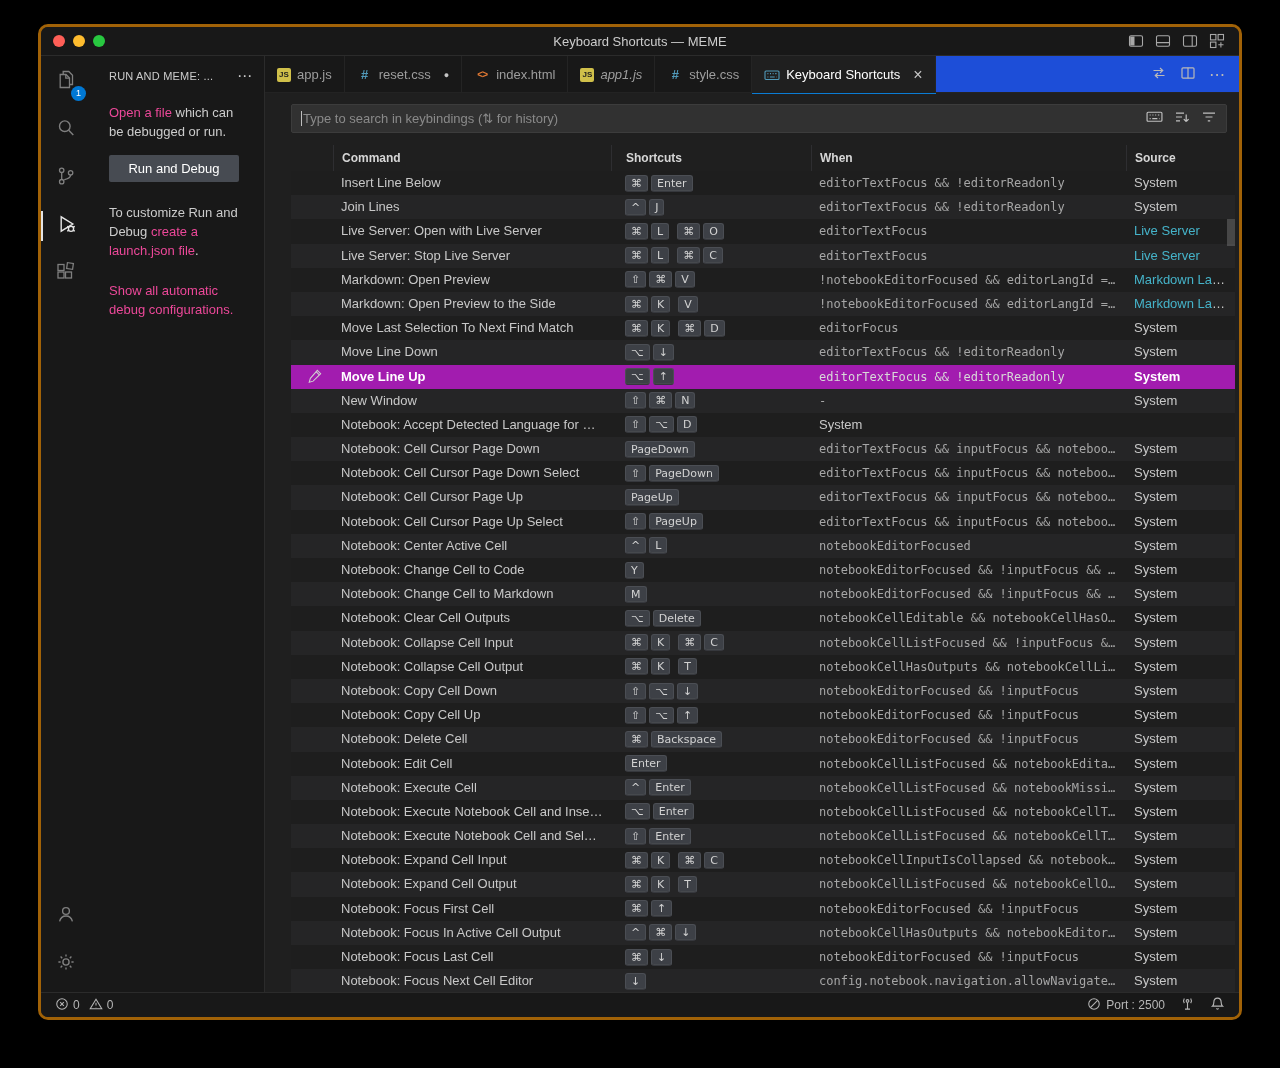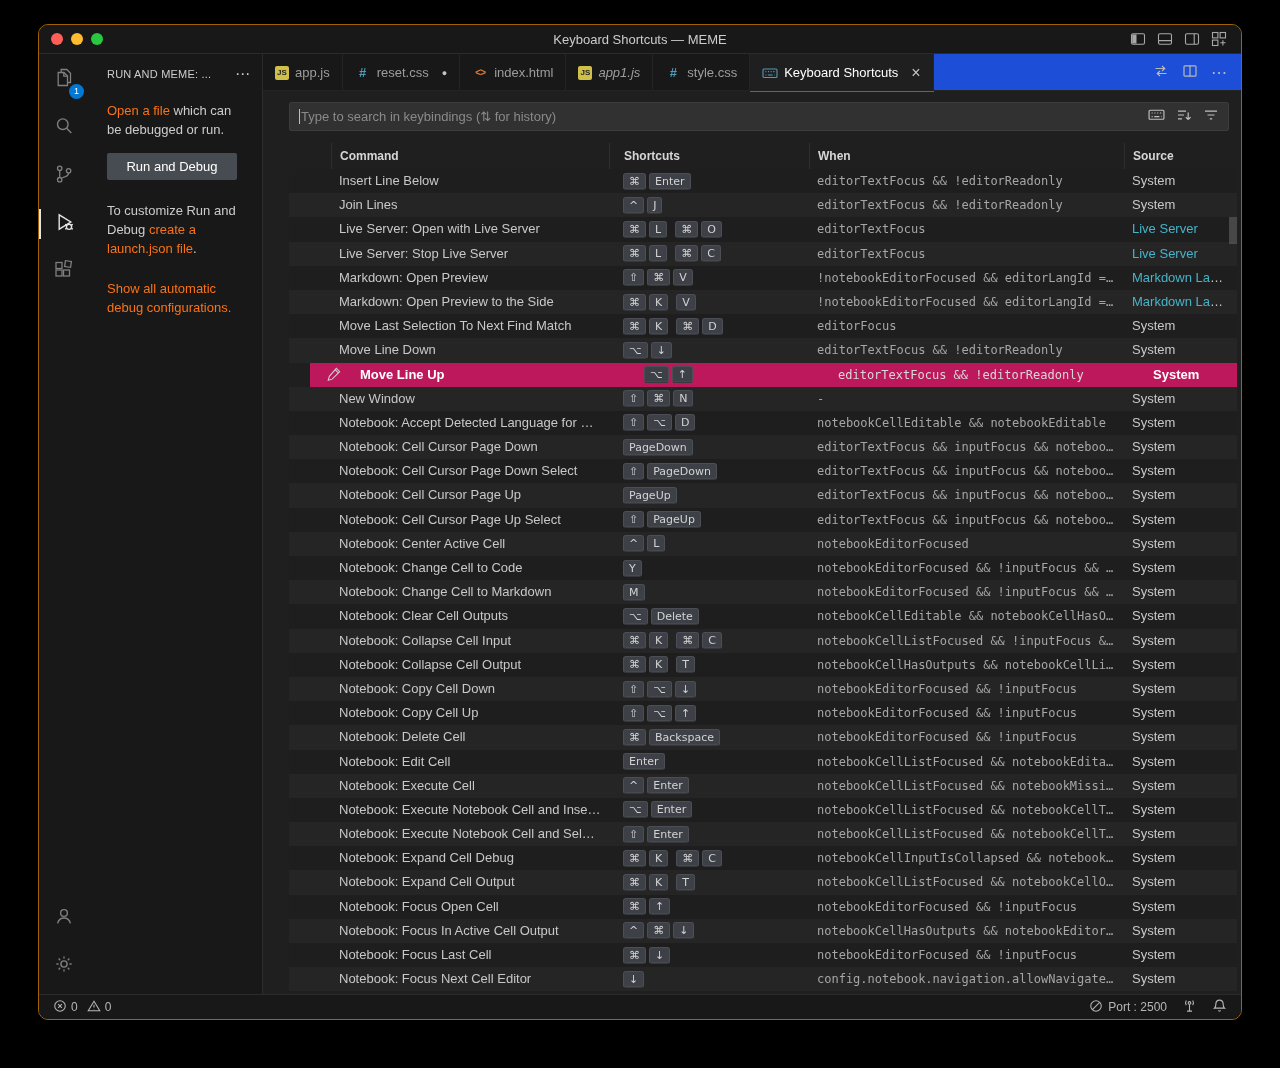--- a/index.html
+++ b/index.html
@@ -7,21 +7,21 @@
   body {
     width:1280px; height:1068px; background:#000;
     font-family:"Liberation Sans","DejaVu Sans",sans-serif;
     overflow:hidden; position:relative;
     color:#cccccc;
   }
   .window {
     position:absolute; left:38px; top:24px; width:1204px; height:996px;
     background:#1f1f1f; border-radius:10px; overflow:hidden;
     display:flex; flex-direction:column;
-    border:1px solid #a16207;
+    border:3px solid #a16207;
     box-shadow:0 18px 60px rgba(0,0,0,.8);
   }
   
   .titlebar { height:29px; flex:0 0 29px; background:#181818; border-bottom:1px solid #2b2b2b;
     display:flex; align-items:center; position:relative; }
   .traffic { display:flex; gap:8px; padding-left:12px; z-index:2; }
   .light { width:12px; height:12px; border-radius:50%; display:inline-block; }
   .light.red{background:#ff5f57;} .light.yellow{background:#febc2e;} .light.green{background:#28c840;}
   .title-text { position:absolute; left:0; right:0; text-align:center; font-size:13px; color:#cccccc; }
   .tb-actions { margin-left:auto; display:flex; align-items:center; gap:11px; padding-right:14px; z-index:2; color:#a8a8a8; }
@@ -35,21 +35,21 @@
   .ai .badge { position:absolute; right:5px; bottom:5px; min-width:15px; height:15px; border-radius:9px;
     background:#0078d4; color:#fff; font-size:9px; line-height:15px; text-align:center; padding:0 2px; }
   .ab-bottom { margin-top:auto; padding-bottom:4px; }
   
   .sidebar { width:174px; flex:0 0 174px; background:#181818; border-right:1px solid #2b2b2b; display:flex; flex-direction:column; }
   .sb-header { display:flex; align-items:center; padding:14px 12px 0 18px; }
   .sb-title { flex:1; font-size:11px; color:#cccccc; letter-spacing:.2px; white-space:nowrap; overflow:hidden; }
   .sb-more { color:#cccccc; font-size:15px; line-height:10px; cursor:pointer; }
   .sb-body { padding:0 20px 0 18px; font-size:13px; line-height:19px; color:#cccccc; }
   .sb-body p { margin:21px 0 0 0; }
-  a.tlink { color:#f97316; text-decoration:none; cursor:pointer;margin-top:40px; }
+  a.tlink { color:#ec4899; text-decoration:none; cursor:pointer;margin-top:40px; }
   .run-btn { display:block; margin-top:14px; width:130px; height:27px; background:#474b52; color:#ffffff;
     border:none; border-radius:2px; font-size:13px; font-family:inherit; cursor:pointer; }
   
   .editor { flex:1; display:flex; flex-direction:column; background:#1f1f1f; min-width:0; }
   .tabbar { height:37px; flex:0 0 37px; background:#1d4ed8; display:flex; align-items:stretch; position:relative; }
   .tabbar::after { content:''; position:absolute; left:0; right:0; bottom:0; height:1px; background:#232323; }
   .tabs { display:flex; align-items:stretch; }
   .tab { display:flex; align-items:center; gap:6px; padding:0 12px; font-size:13px; color:#9d9d9d;
     background:#181818; border-right:1px solid #242424; cursor:pointer; white-space:nowrap; }
   .tab.active { background:#1f1f1f; color:#ffffff; position:relative; z-index:1; box-shadow:0 1px 0 #0b7cd4; }
@@ -74,21 +74,21 @@
   .thead { display:grid; grid-template-columns:42px 278px 200px 315px 1fr; height:26px; align-items:center;
     margin:0 4px 0 26px; }
   .hcell { font-size:12px; font-weight:600; color:#d6d6d6; padding:0 8px; height:100%; display:flex; align-items:center; }
   .bl { border-left:1px solid #2e2e31; }
   .pad14 { padding-left:14px; }
   .tbody { flex:1; margin:0 4px 0 26px; overflow:hidden; position:relative; }
   .row { display:grid; grid-template-columns:42px 278px 200px 315px 1fr; height:24.2px; align-items:stretch;
     font-size:13px; color:#c8c8c8; cursor:pointer; }
   .row:nth-child(odd) { background:#252526; }
   .row:nth-child(even) { background:#1e1e1e; }
-  .row.selected { background:#be185d; color:#ffffff;margin-left:21px; }
+  .row.selected { background:#a21caf; color:#ffffff; }
   .cell { overflow:hidden; }
   .cell.actions { display:flex; align-items:center; justify-content:flex-end; padding-right:10px; color:#d0d0d0; }
   .cell.cmd { padding:0 8px; white-space:nowrap; text-overflow:ellipsis; line-height:24.2px; }
   .row.selected .cmd { font-weight:600; }
   .cell.keys { display:flex; align-items:center; gap:8px; padding-left:14px; }
   .chord { display:inline-flex; gap:3px; }
   .key { background:#3d4046; border:1px solid #4b4e54; border-bottom-color:#36383d;
     box-shadow:inset 0 -1px 0 rgba(100,100,100,.25); border-radius:3px; height:17px; line-height:15px;
     padding:0 5px; font-size:11px; color:#d2d2d2; text-align:center; min-width:9px;
     font-family:"DejaVu Sans",sans-serif; }
@@ -439,21 +439,20 @@
           <div class="row">
             <div class="cell actions"></div>
             <div class="cell cmd">Notebook: Accept Detected Language for Cell</div>
             <div class="cell keys">
               <span class="chord">
                 <span class="key">⇧</span>
                 <span class="key">⌥</span>
                 <span class="key">D</span>
               </span>
             </div>
-            <div class="cell when">notebookCellEditable &amp;&amp; notebookEditable</div>
             <div class="cell src"><span>System</span></div>
           </div>
           <div class="row">
             <div class="cell actions"></div>
             <div class="cell cmd">Notebook: Cell Cursor Page Down</div>
             <div class="cell keys">
               <span class="chord">
                 <span class="key">PageDown</span>
               </span>
             </div>
@@ -652,21 +651,21 @@
               <span class="chord">
                 <span class="key">⇧</span>
                 <span class="key">Enter</span>
               </span>
             </div>
             <div class="cell when">notebookCellListFocused &amp;&amp; notebookCellType == 'code'</div>
             <div class="cell src"><span>System</span></div>
           </div>
           <div class="row">
             <div class="cell actions"></div>
-            <div class="cell cmd">Notebook: Expand Cell Debug</div>
+            <div class="cell cmd">Notebook: Expand Cell Input</div>
             <div class="cell keys">
               <span class="chord">
                 <span class="key">⌘</span>
                 <span class="key">K</span>
               </span>
               <span class="chord">
                 <span class="key">⌘</span>
                 <span class="key">C</span>
               </span>
             </div>
@@ -683,21 +682,21 @@
               </span>
               <span class="chord">
                 <span class="key">T</span>
               </span>
             </div>
             <div class="cell when">notebookCellListFocused &amp;&amp; notebookCellOutputIsCollapsed</div>
             <div class="cell src"><span>System</span></div>
           </div>
           <div class="row">
             <div class="cell actions"></div>
-            <div class="cell cmd">Notebook: Focus Open Cell</div>
+            <div class="cell cmd">Notebook: Focus First Cell</div>
             <div class="cell keys">
               <span class="chord">
                 <span class="key">⌘</span>
                 <span class="key">↑</span>
               </span>
             </div>
             <div class="cell when">notebookEditorFocused &amp;&amp; !inputFocus</div>
             <div class="cell src"><span>System</span></div>
           </div>
           <div class="row">

